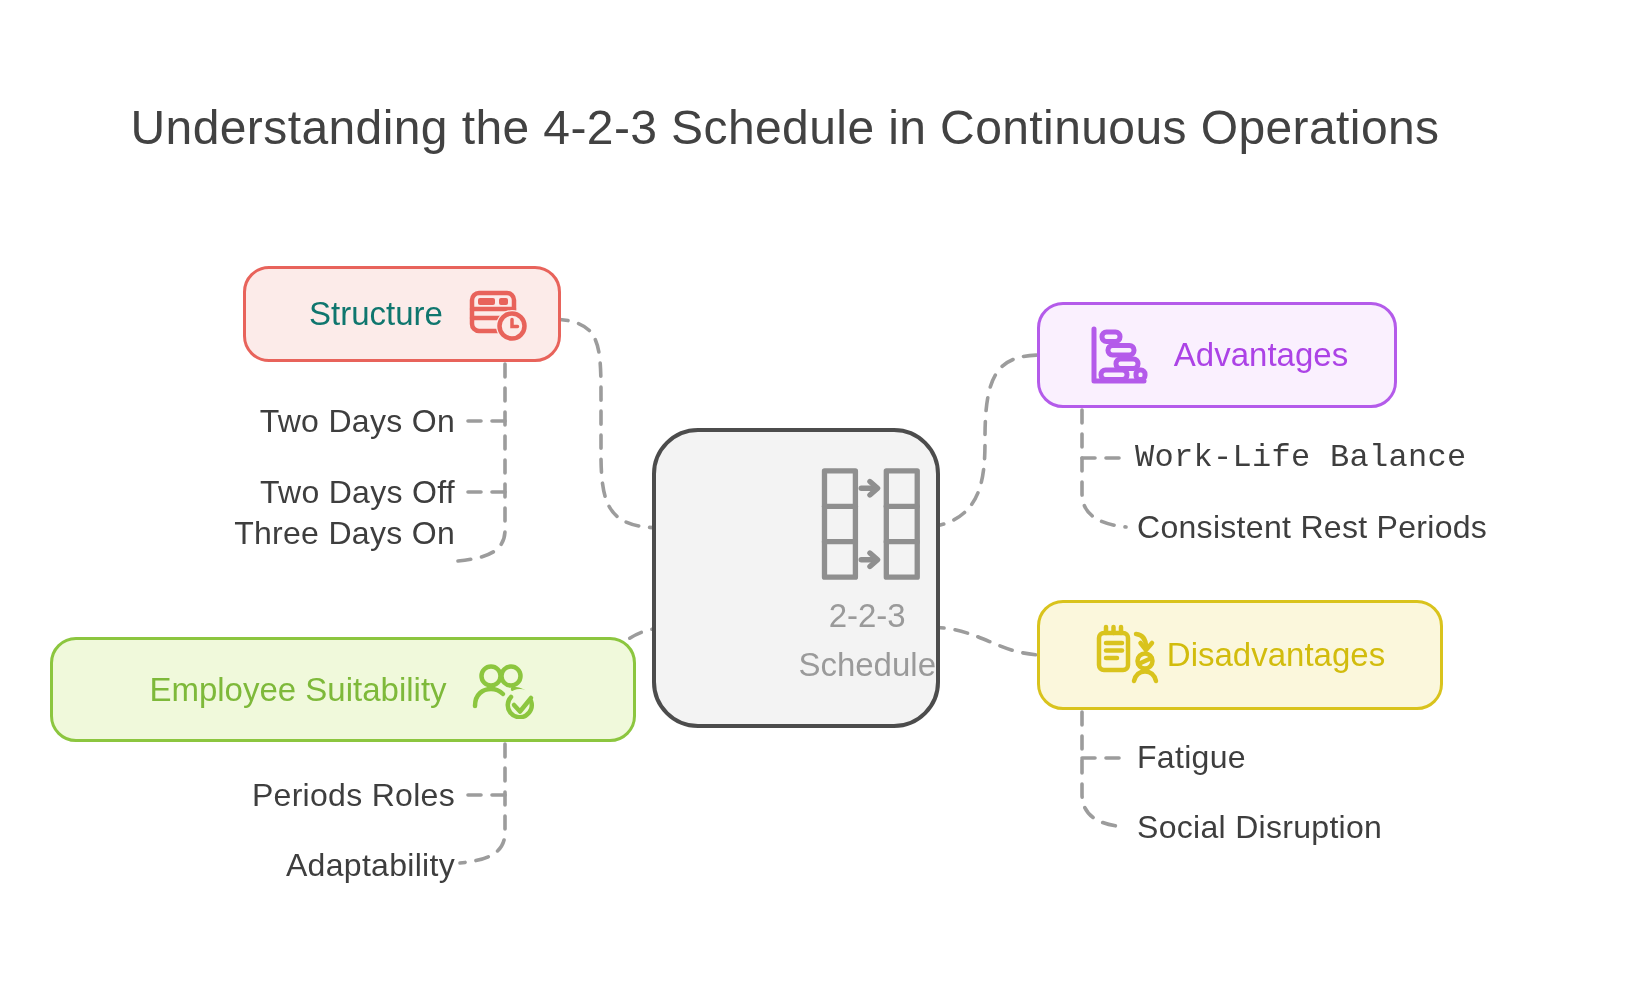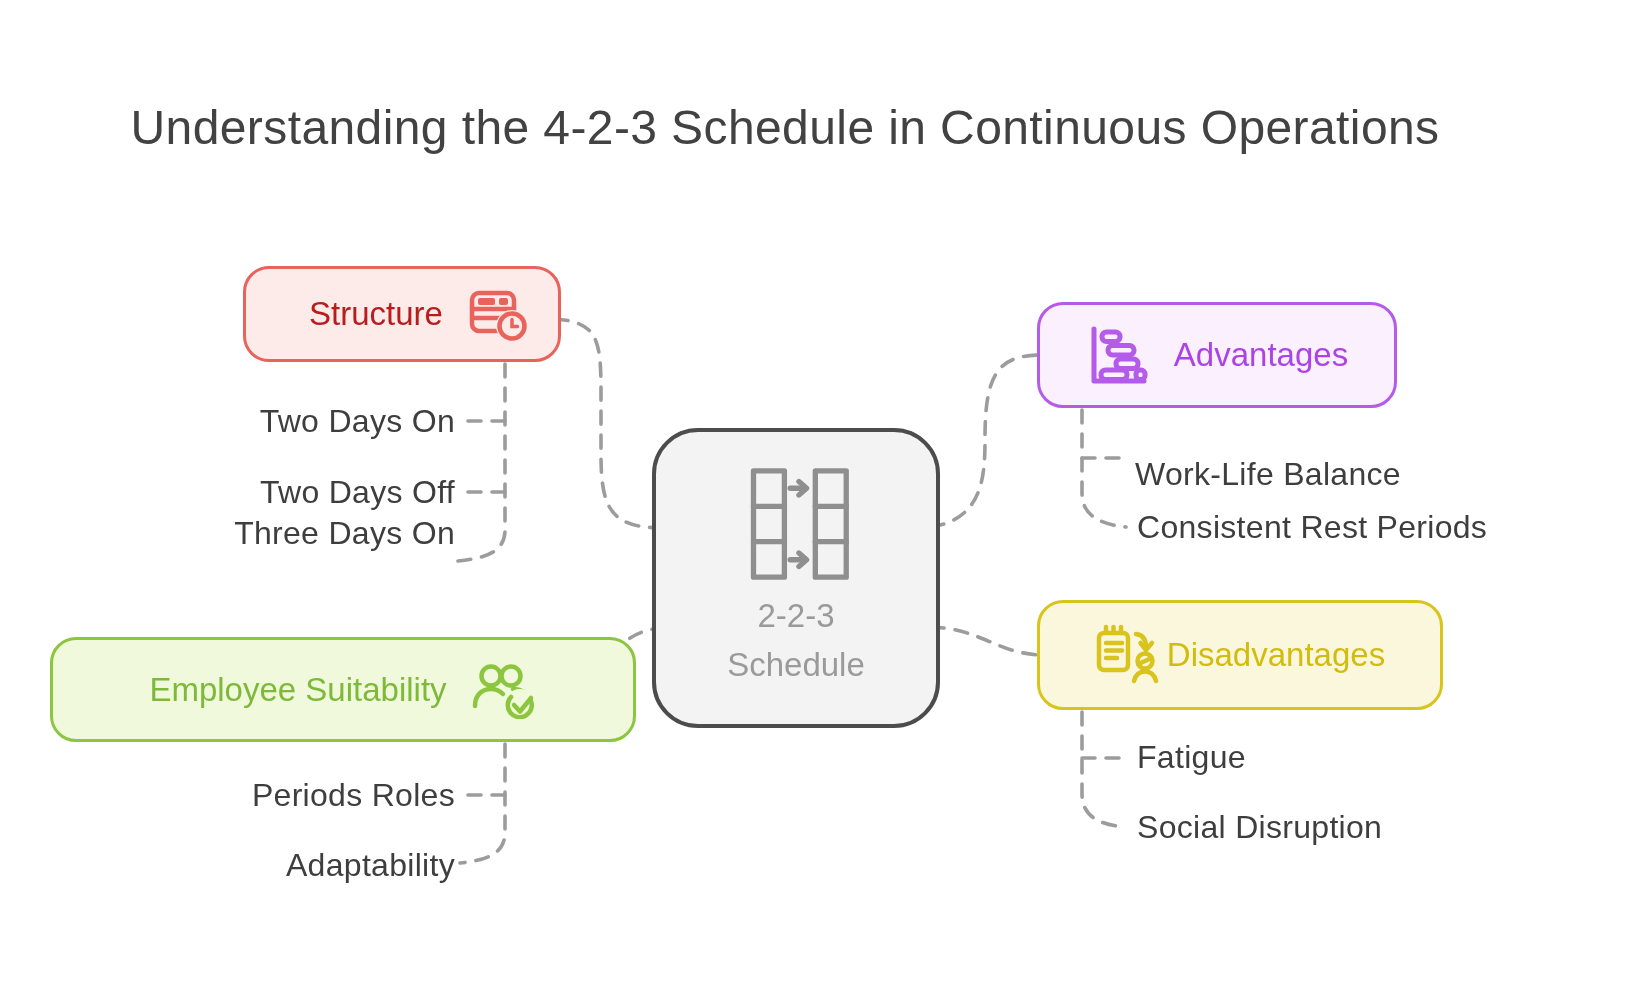--- a/index.html
+++ b/index.html
@@ -15,28 +15,28 @@
   .connectors { position:absolute; left:0; top:0; width:1636px; height:988px; }
   .connectors path {
     fill:none; stroke:#9C9C9C; stroke-width:3.6;
     stroke-dasharray:13 11; stroke-linecap:round;
   }
   .branch-box {
     position:absolute; display:flex; align-items:center; justify-content:center;
     border-style:solid; border-width:3.5px; border-radius:26px; box-sizing:border-box;
   }
   .branch-label { font-size:33px; font-weight:500; white-space:nowrap; }
-  .structure    { left:243px; top:266px; width:318px; height:96px;  border-color:#E8635B; background:#FCEBE9; color:#b91c1c; gap:26px;padding-left:32px; }
+  .structure    { left:243px; top:266px; width:318px; height:96px;  border-color:#E8635B; background:#FCEBE9; color:#0f766e; gap:26px;padding-left:32px; }
   .employee     { left:50px;  top:637px; width:586px; height:105px; border-color:#8CC63F; background:#F0F9DB; color:#7EB93A; gap:24px; }
   .advantages   { left:1037px; top:302px; width:360px; height:106px; border-color:#B45BEA; background:#FAF0FE; color:#AC43E6; gap:26px; }
   .disadvantages{ left:1037px; top:600px; width:406px; height:110px; border-color:#D9C31D; background:#FBF7DC; color:#D2BC0D; gap:8px; }
   .center-node {
     position:absolute; left:652px; top:428px; width:288px; height:300px;
     border:4px solid #4C4C4C; background:#F3F3F3; border-radius:46px;
-    display:flex; flex-direction:column; align-items:center; justify-content:center;
+    display:flex; flex-direction:column; align-items:flex-end; justify-content:center;
     gap:10px; box-sizing:border-box;
   }
   .center-label { font-size:33px; color:#9A9A9A; text-align:center; line-height:1.5; }
   .item { position:absolute; font-size:32px; color:#3E3E3E; white-space:nowrap; letter-spacing:0.3px; }
   .item.r { text-align:right; }
   .icon { flex:0 0 auto; display:block; }
 </style>
 </head>
 <body>
 
@@ -133,21 +133,21 @@
         <path d="M8 5 V57 H58"></path>
         <rect x="16" y="8" width="18" height="9.5" rx="4.5"></rect>
         <rect x="22" y="21.5" width="26" height="9.5" rx="4.5"></rect>
         <rect x="30" y="35" width="22" height="9.5" rx="4.5"></rect>
         <rect x="15" y="46" width="26" height="9.5" rx="4.5"></rect>
         <rect x="50" y="46" width="9" height="9.5" rx="4"></rect>
       </g>
     </svg>
     <span class="branch-label">Advantages</span>
   </div>
-  <div class="item" style="left:1135px; top:456px;">Work-Life Balance</div>
+  <div class="item" style="left:1135px; top:439px;font-family:Liberation Mono, monospace;">Work-Life Balance</div>
   <div class="item" style="left:1137px; top:509px;">Consistent Rest Periods</div>
 
   <div class="branch-box disadvantages">
     <svg class="icon" width="64" height="64" viewBox="0 0 64 64">
       <g fill="none" stroke="#D9C31D" stroke-width="4.5" stroke-linecap="round" stroke-linejoin="round">
         <rect x="4" y="10" width="29" height="37" rx="5"></rect>
         <path d="M11 4 V10"></path>
         <path d="M18.5 4 V10"></path>
         <path d="M26 4 V10"></path>
         <path d="M11 20 H27"></path>

